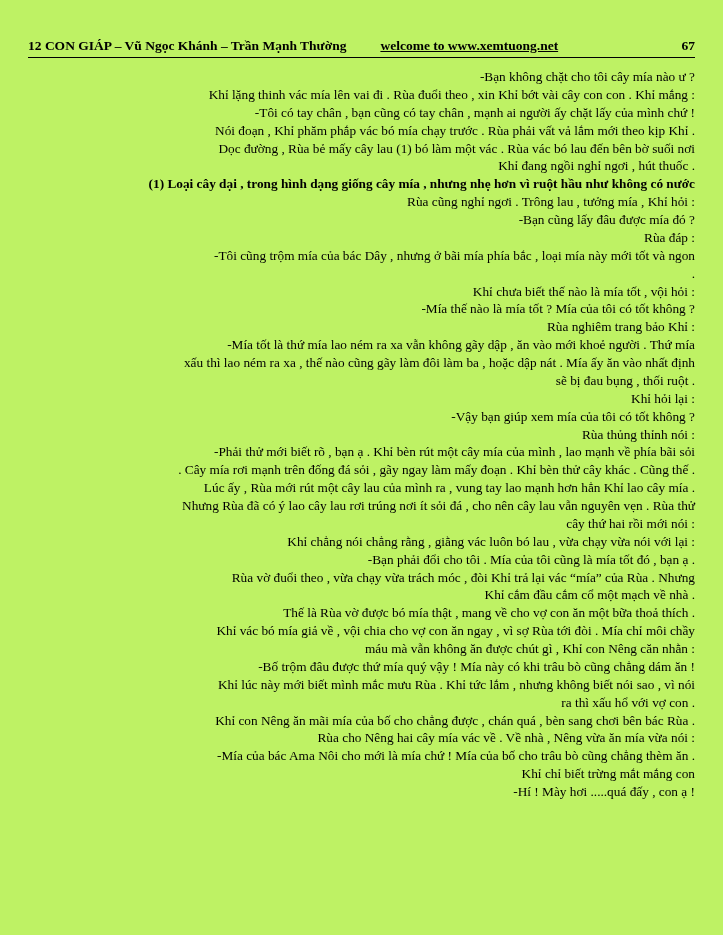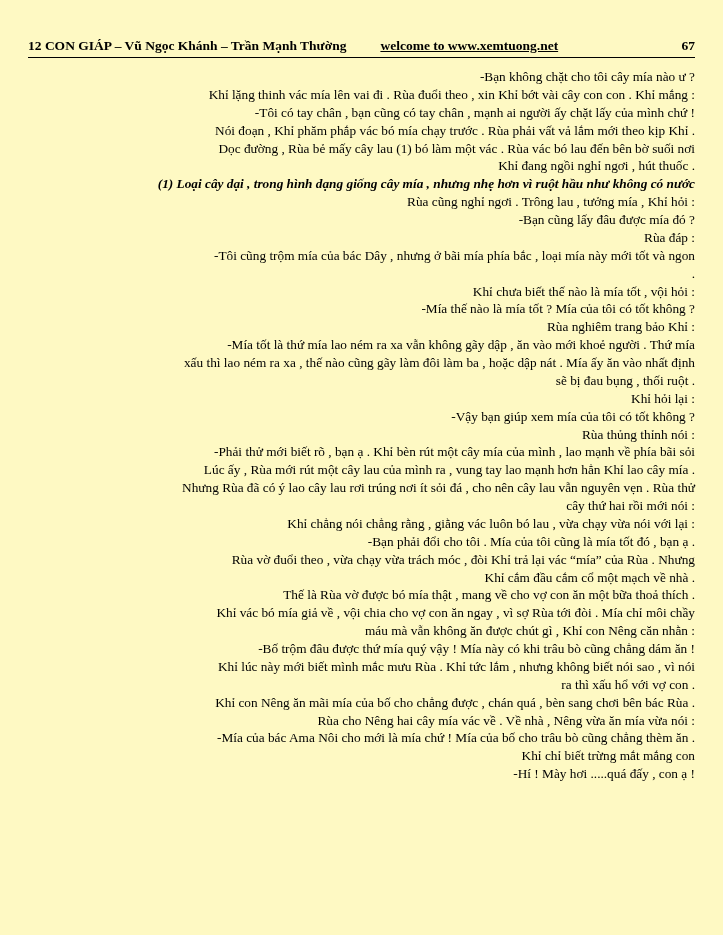--- a/index.html
+++ b/index.html
@@ -3,21 +3,21 @@
 <meta charset="utf-8">
 <style>
   html, body {
     margin: 0;
     padding: 0;
     background: #ffffff;
   }
   .page {
     width: 723px;
     height: 935px;
-    background: #fef9c3;
+    background: #bef264;
     position: relative;
     box-sizing: border-box;
     padding: 38px 28px 20px 28px;
     font-family: "Liberation Serif", "DejaVu Serif", serif;
     color: #000000;
     overflow: hidden;
   }
   .header {
     display: flex;
     align-items: baseline;
@@ -52,21 +52,20 @@
     padding: 0;
   }
   .ind {
     text-indent: 58px;
   }
   .noind {
     text-indent: 0;
   }
   .bolditalic {
     font-weight: bold;
-    font-style: italic;
   }
 </style>
 </head>
 <body>
 
 <div class="page">
 
   <div class="header">
     <span class="title">12 CON GIÁP – Vũ Ngọc Khánh – Trần Mạnh Thường</span>
     <span class="site">welcome to www.xemtuong.net</span>
@@ -90,20 +89,21 @@
       <p class="ind">Khỉ chưa biết thế nào là mía tốt , vội hỏi :</p>
       <p class="ind">-Mía thế nào là mía tốt ? Mía của tôi có tốt không ?</p>
       <p class="ind">Rùa nghiêm trang bảo Khỉ :</p>
       <p class="ind">-Mía tốt là thứ mía lao ném ra xa vẫn không gãy dập , ăn vào mới khoẻ người . Thứ mía</p>
       <p class="noind">xấu thì lao ném ra xa , thế nào cũng gãy làm đôi làm ba , hoặc dập nát . Mía ấy ăn vào nhất định</p>
       <p class="noind">sẽ bị đau bụng , thối ruột .</p>
       <p class="ind">Khỉ hỏi lại :</p>
       <p class="ind">-Vậy bạn giúp xem mía của tôi có tốt không ?</p>
       <p class="ind">Rùa thủng thỉnh nói :</p>
       <p class="ind">-Phải thử mới biết rõ , bạn ạ . Khỉ bèn rút một cây mía của mình , lao mạnh về phía bãi sỏi</p>
+      <p class="noind">. Cây mía rơi mạnh trên đống đá sỏi , gãy ngay làm mấy đoạn . Khỉ bèn thử cây khác . Cũng thế .</p>
       <p class="noind">Lúc ấy , Rùa mới rút một cây lau  của mình ra , vung tay lao mạnh hơn hẳn Khỉ lao cây mía .</p>
       <p class="noind">Nhưng Rùa đã có ý lao cây lau rơi trúng nơi ít sỏi đá , cho nên cây lau vẫn nguyên vẹn . Rùa thử</p>
       <p class="noind">cây thứ hai rồi mới nói :</p>
       <p class="ind">Khỉ chẳng nói chẳng rằng , giằng vác luôn bó lau , vừa chạy vừa nói với lại :</p>
       <p class="ind">-Bạn phải đổi cho tôi . Mía của tôi cũng  là mía tốt đó , bạn ạ .</p>
       <p class="ind">Rùa vờ đuổi theo , vừa chạy vừa trách móc , đòi Khỉ trả lại vác “mía” của Rùa . Nhưng</p>
       <p class="noind">Khỉ cắm đầu cắm cổ một mạch về nhà .</p>
       <p class="ind">Thế là Rùa vờ được bó mía thật , mang về cho vợ con ăn một bữa thoả thích .</p>
       <p class="ind">Khỉ vác bó mía giả về , vội chia cho vợ con ăn ngay , vì sợ Rùa tới đòi . Mía chỉ môi chầy</p>
       <p class="noind">máu mà vẫn không ăn được chút gì , Khỉ con Nêng căn nhằn :</p>

